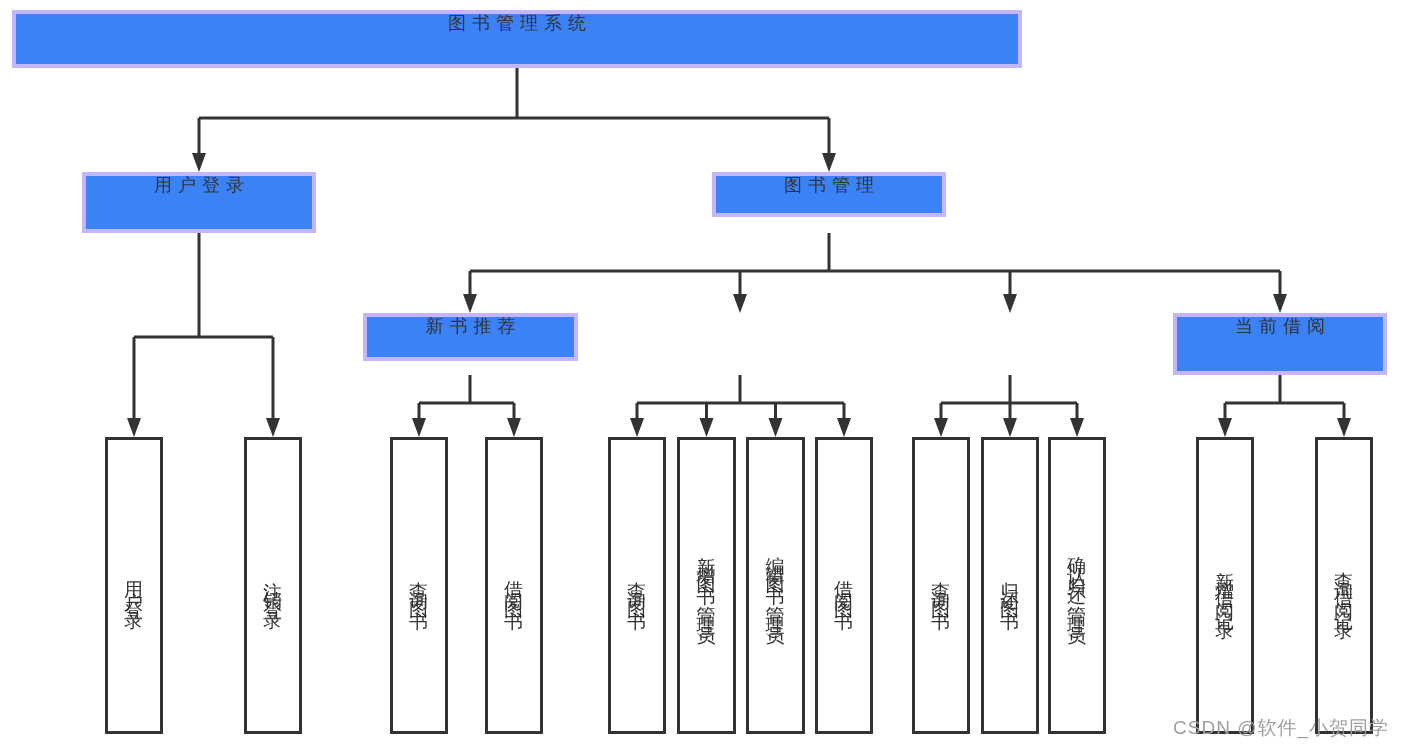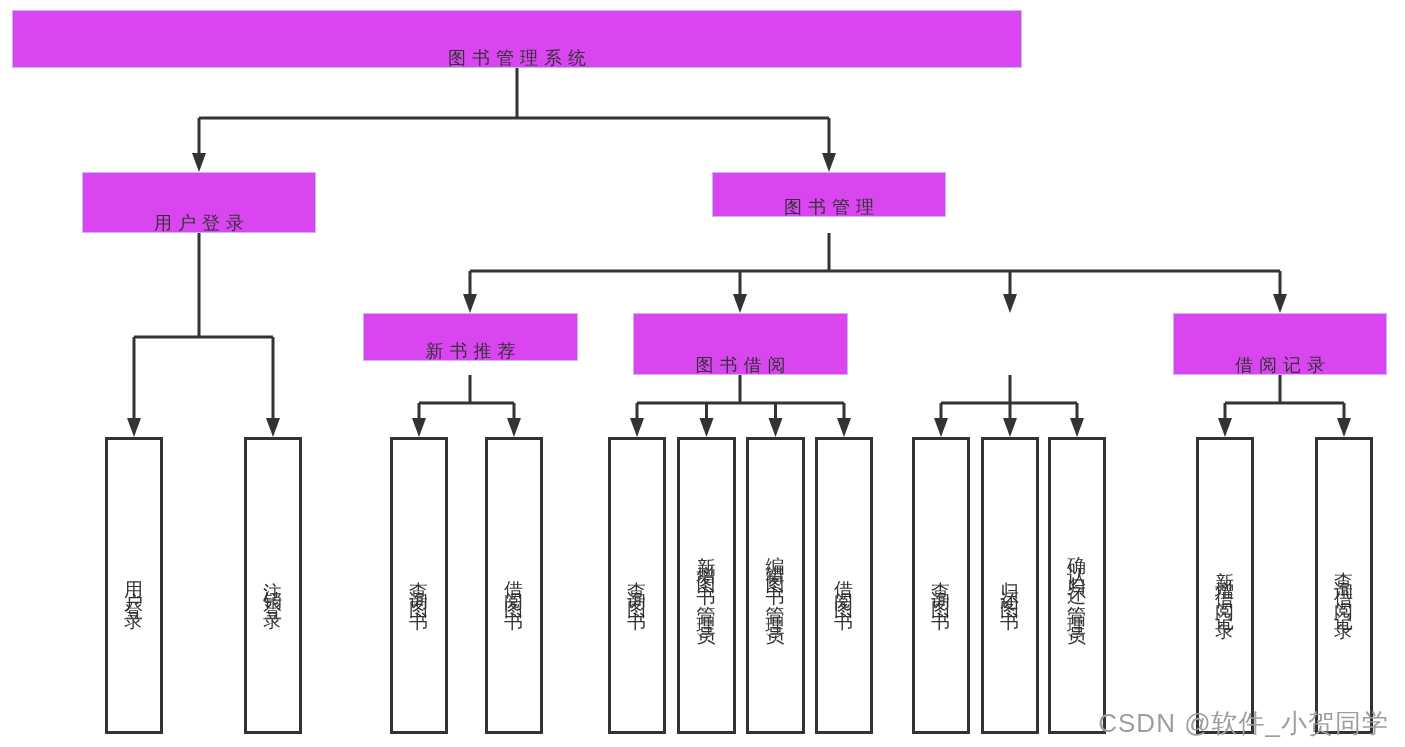--- a/index.html
+++ b/index.html
@@ -15,24 +15,24 @@
   svg.connectors {
     position: absolute;
     left: 0; top: 0;
     width: 1405px; height: 747px;
   }
   svg.connectors path { stroke: #333333; stroke-width: 3; fill: none; }
   svg.connectors polygon { fill: #333333; stroke: none; }
   .hbox {
     position: absolute;
     box-sizing: border-box;
-    border: 1px solid #c4b5fd;
-    background: #d946ef;
+    border: 4px solid #c4b5fd;
+    background: #3b82f6;
     display: flex;
-    align-items: flex-end;
+    align-items: flex-start;
     justify-content: center;
   }
   .hbox span {
     font-size: 18px;
     letter-spacing: 6px;
     padding-left: 6px;
     line-height: 1;
     white-space: nowrap;
     color: #333333;
   }
@@ -54,21 +54,21 @@
     font-size: 19px;
     letter-spacing: 10px;
     line-height: 1;
     color: #333333;
     white-space: nowrap;
   }
   .watermark {
     position: absolute;
     right: 16px;
     bottom: 6px;
-    font-size: 26px;
+    font-size: 19px;
     color: #9e9e9e;
     letter-spacing: 1px;
     white-space: nowrap;
   }
 </style>
 </head>
 <body>
 
 <div class="canvas">
 
@@ -119,25 +119,22 @@
   <div class="hbox" style="left:82px; top:172px; width:234px; height:61px">
     <span>用户登录</span>
   </div>
   <div class="hbox" style="left:712px; top:172px; width:234px; height:45px">
     <span>图书管理</span>
   </div>
 
   <div class="hbox" style="left:363px; top:313px; width:215px; height:48px">
     <span>新书推荐</span>
   </div>
-  <div class="hbox" style="left:633px; top:313px; width:215px; height:62px">
-    <span>图书借阅</span>
-  </div>
   <div class="hbox" style="left:1173px; top:313px; width:214px; height:62px">
-    <span>借阅记录</span>
+    <span>当前借阅</span>
   </div>
 
   <div class="vbox" style="left:105px">
     <span>用户登录</span>
   </div>
   <div class="vbox" style="left:244px">
     <span>注销登录</span>
   </div>
 
   <div class="vbox" style="left:390px">

